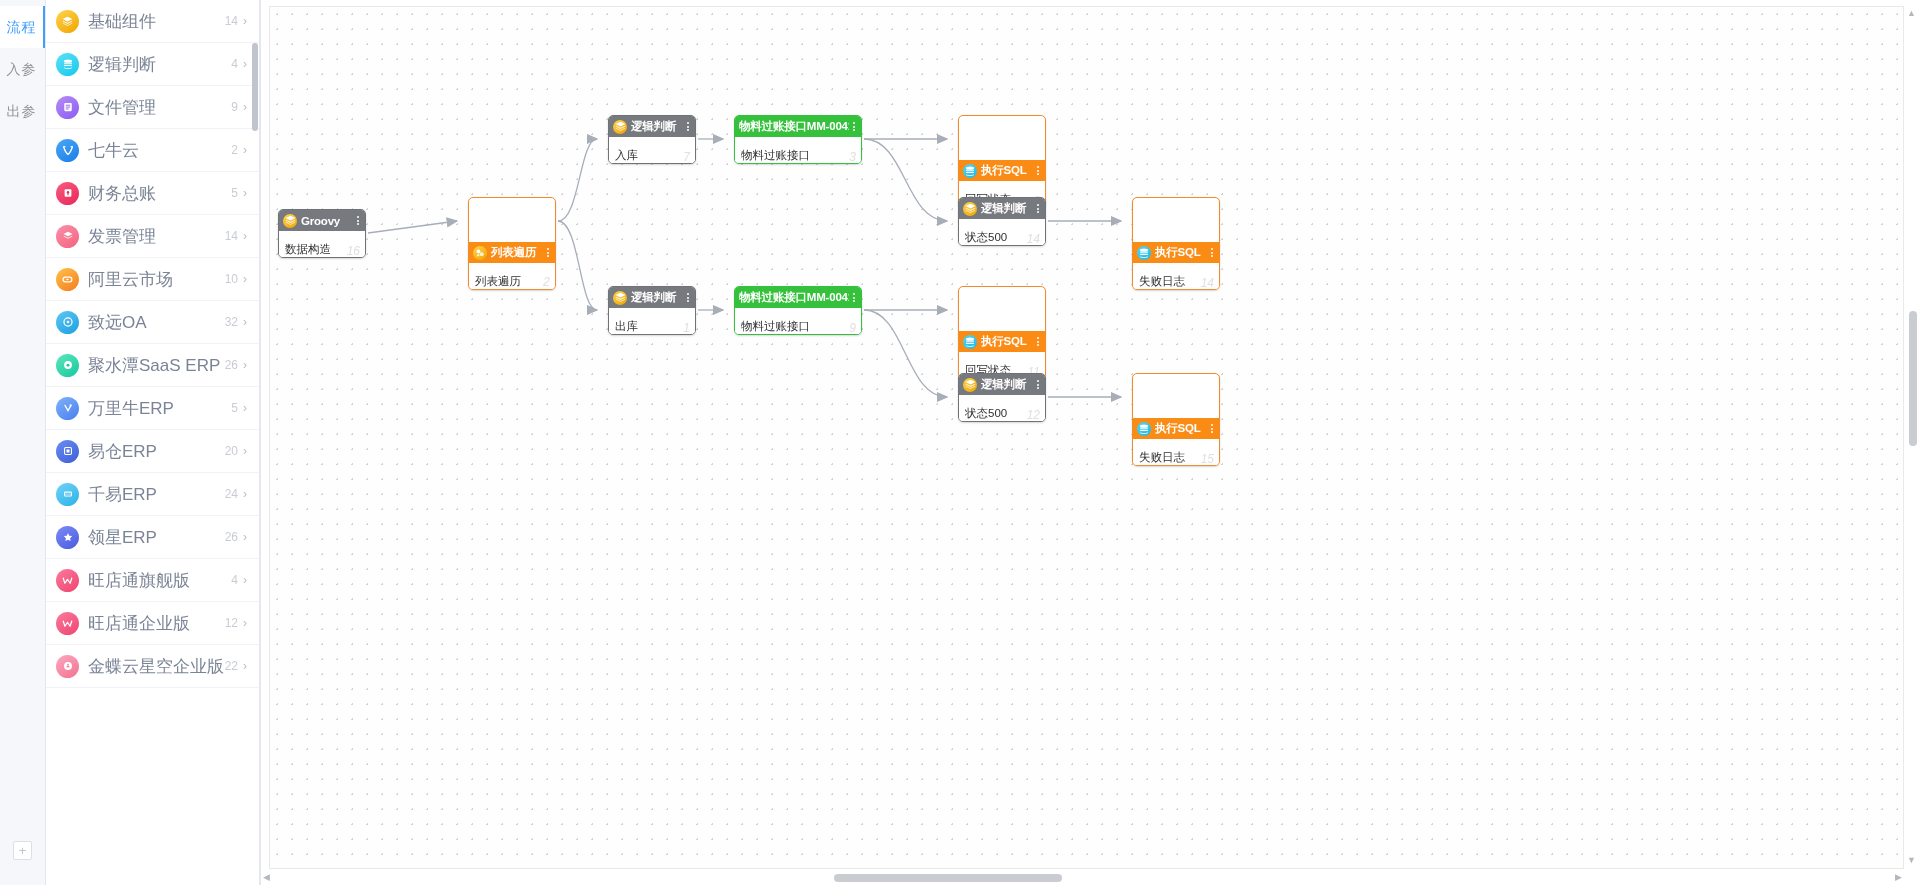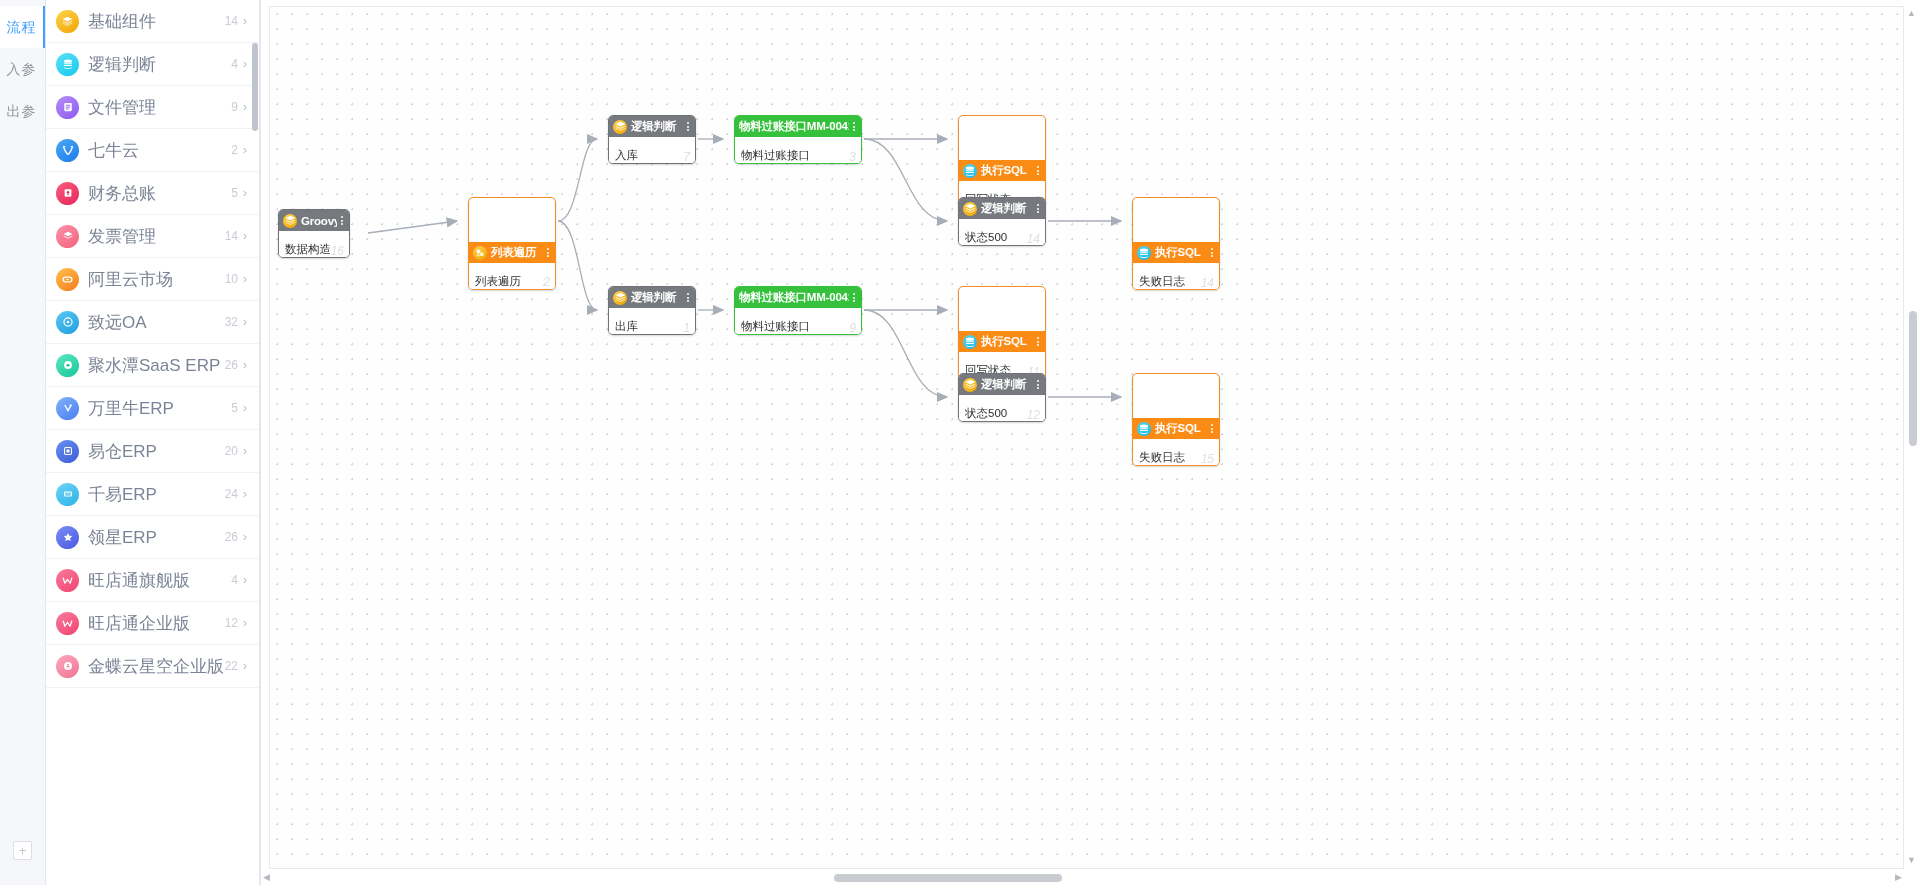--- a/index.html
+++ b/index.html
@@ -476,21 +476,21 @@
           <path d="M288,214 C309.6,214 309.6,303 327,303" stroke="#a7aeb8" stroke-width="1.3" fill="none" marker-end="url(#ar)"></path>
           <path d="M428,132 L453,132" stroke="#a7aeb8" stroke-width="1.3" fill="none" marker-end="url(#ar)"></path>
           <path d="M594,132 L677,132" stroke="#a7aeb8" stroke-width="1.3" fill="none" marker-end="url(#ar)"></path>
           <path d="M594,132 C635.4,132 635.4,214 677,214" stroke="#a7aeb8" stroke-width="1.3" fill="none" marker-end="url(#ar)"></path>
           <path d="M778,214 L851,214" stroke="#a7aeb8" stroke-width="1.3" fill="none" marker-end="url(#ar)"></path>
           <path d="M428,303 L453,303" stroke="#a7aeb8" stroke-width="1.3" fill="none" marker-end="url(#ar)"></path>
           <path d="M594,303 L677,303" stroke="#a7aeb8" stroke-width="1.3" fill="none" marker-end="url(#ar)"></path>
           <path d="M594,303 C635.4,303 635.4,390 677,390" stroke="#a7aeb8" stroke-width="1.3" fill="none" marker-end="url(#ar)"></path>
           <path d="M778,390 L851,390" stroke="#a7aeb8" stroke-width="1.3" fill="none" marker-end="url(#ar)"></path>
         </svg>
-    <div class="node grey" style="left: 8px; top: 202px; width: 72px;">
+    <div class="node grey" style="left: 8px; top: 202px; width: 88px;">
           <div class="node-head">
             <div class="n-ico">
               <svg width="13" height="13" viewBox="0 0 16 16">
                 <path d="M8 2 L14 5 L8 8 L2 5 Z" fill="#fff"></path>
                 <path d="M8 9.6 L13.4 7 L14 8 L8 11 L2 8 L2.6 7 Z" fill="#fff" opacity=".85"></path>
                 <path d="M8 12.2 L13.4 9.6 L14 10.6 L8 13.6 L2 10.6 L2.6 9.6 Z" fill="#fff" opacity=".7"></path>
               </svg>
             </div>
             <div class="n-title">Groovy</div>
             <div class="n-dots">

